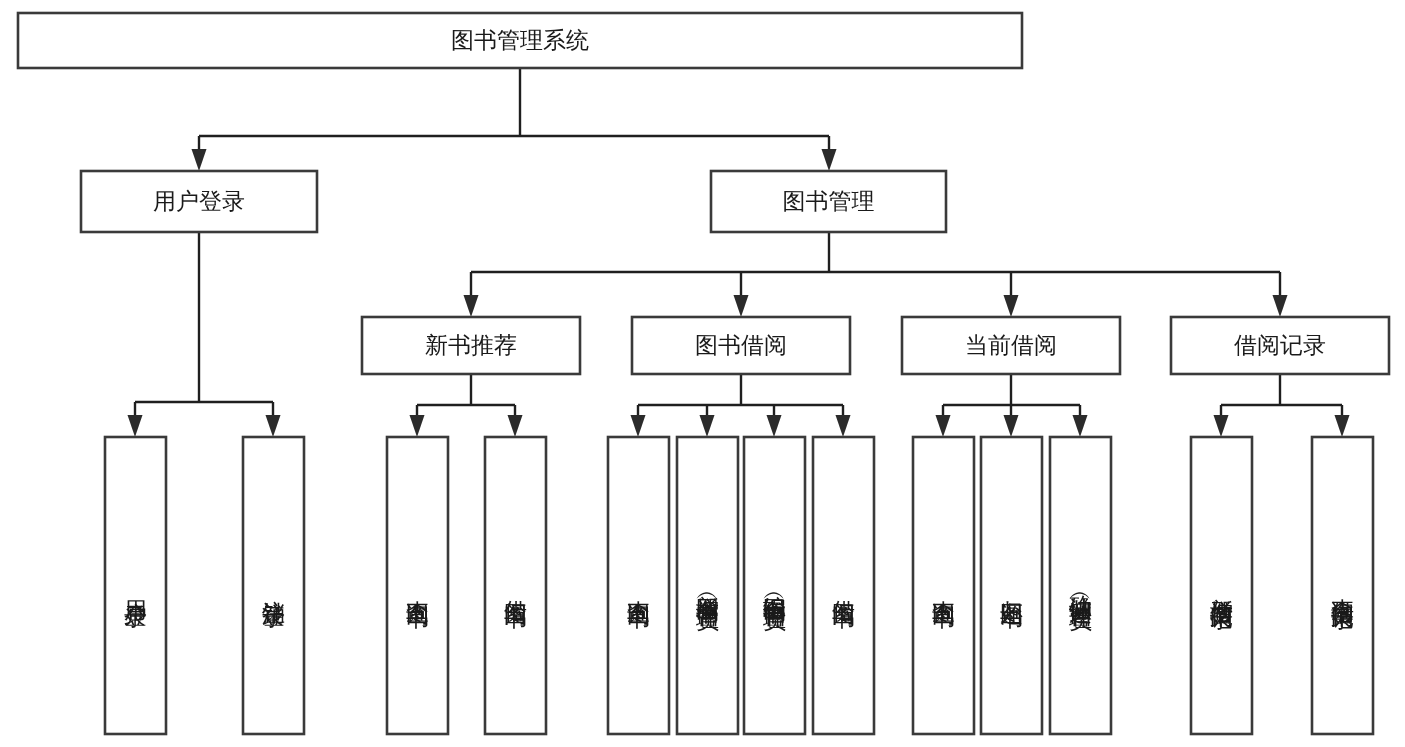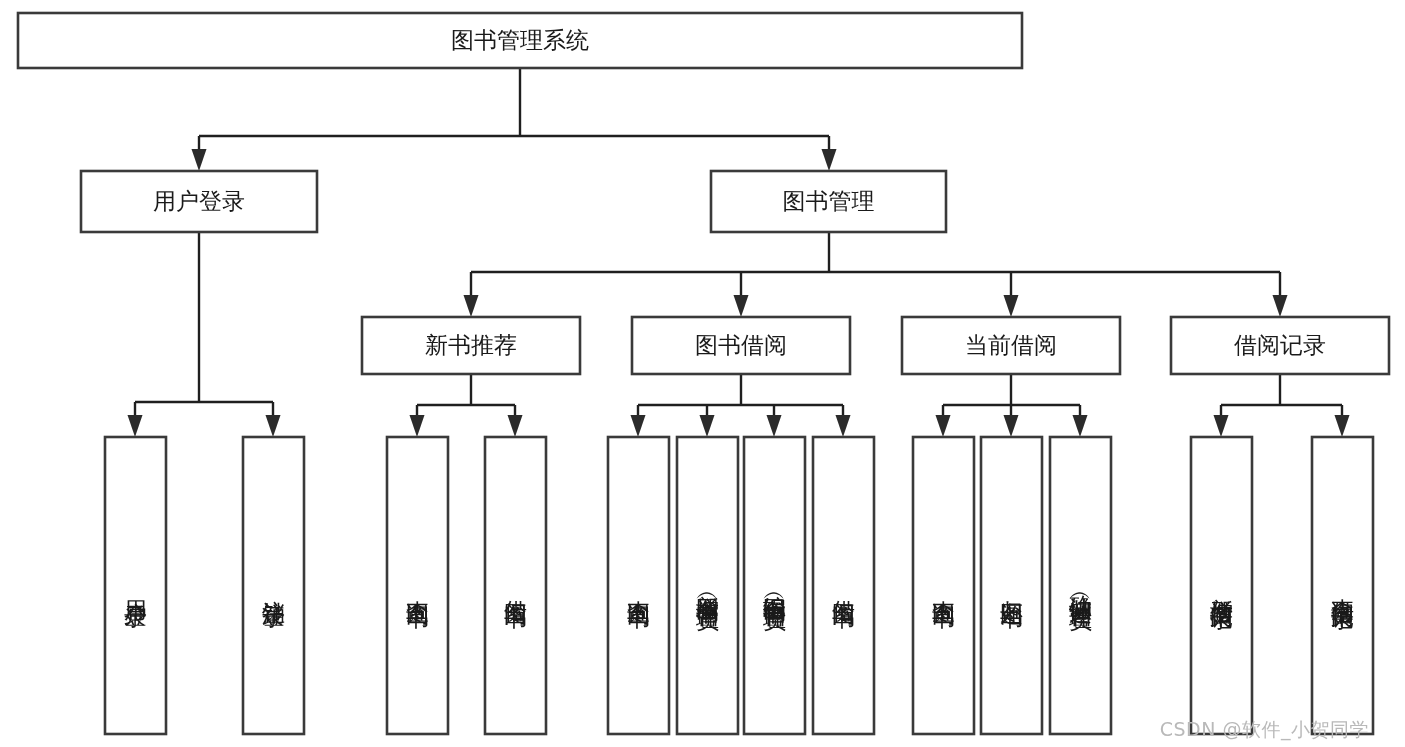--- a/index.html
+++ b/index.html
@@ -212,14 +212,13 @@
       <div class="vert-label" style="left: 608px; top: 437px; width: 61px; height: 297px;">查询图书</div>
       <div class="vert-label" style="left: 677px; top: 437px; width: 61px; height: 297px;">新增图书（管理员）</div>
       <div class="vert-label" style="left: 744px; top: 437px; width: 61px; height: 297px;">编辑图书（管理员）</div>
       <div class="vert-label" style="left: 813px; top: 437px; width: 61px; height: 297px;">借阅图书</div>
       <div class="vert-label" style="left: 913px; top: 437px; width: 61px; height: 297px;">查询图书</div>
       <div class="vert-label" style="left: 981px; top: 437px; width: 61px; height: 297px;">归还图书</div>
       <div class="vert-label" style="left: 1050px; top: 437px; width: 61px; height: 297px;">确认归还（管理员）</div>
       <div class="vert-label" style="left: 1191px; top: 437px; width: 61px; height: 297px;">新增借阅记录</div>
       <div class="vert-label" style="left: 1312px; top: 437px; width: 61px; height: 297px;">查询借阅记录</div>
     </div>
-  <div class="watermark">CSDN @软件_小贺同学</div>
 </div>
 
 </body></html>

